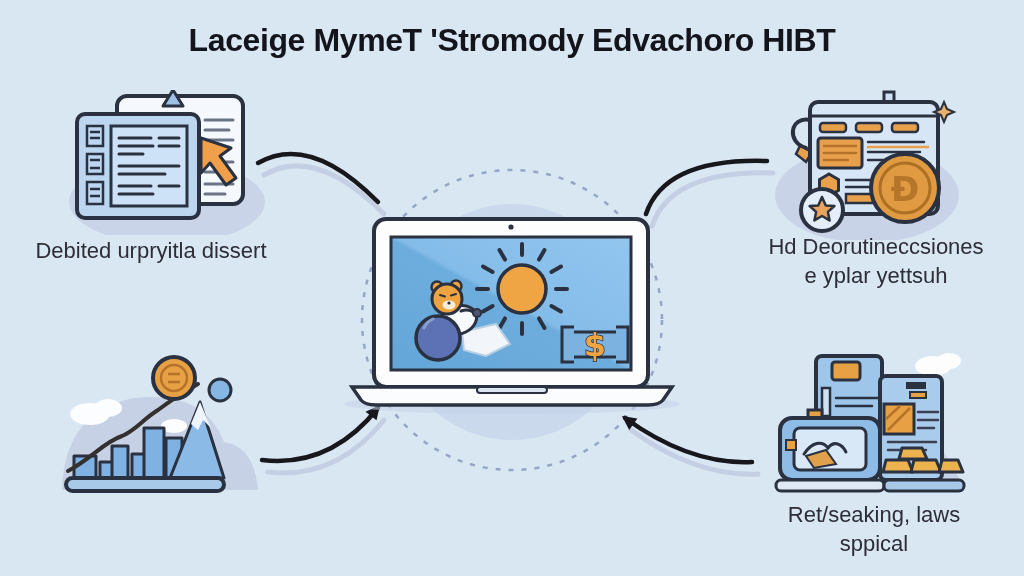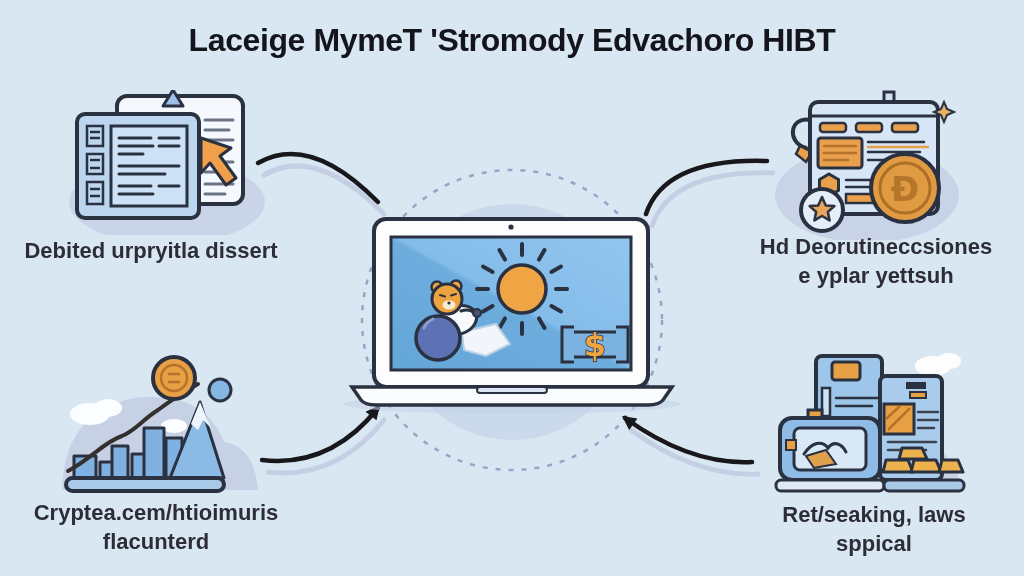--- a/index.html
+++ b/index.html
@@ -6,21 +6,21 @@
   .canvas{
     position:relative;width:1024px;height:576px;overflow:hidden;
     background:#d9e7f3;font-family:"Liberation Sans",sans-serif;
   }
   .title{
     position:absolute;top:22px;left:0;width:100%;text-align:center;
     font-size:32px;font-weight:800;letter-spacing:-0.4px;color:#14141c;
   }
   .caption{
     position:absolute;text-align:center;font-size:22px;line-height:1.32;
-    color:#2d2d37;font-family:"Liberation Sans",sans-serif;font-weight:bold;
+    color:#2d2d37;font-family:"Liberation Sans",sans-serif;
   }
   .cap-tl{left:0;   top:236px; width:302px;}
   .cap-tr{left:726px;top:232px; width:300px;}
   .cap-bl{left:0;   top:498px; width:312px;}
   .cap-br{left:722px;top:500px; width:304px;}
   .caption span{display:block;}
   .bg-svg{position:absolute;left:0;top:0;}
   .icon-svg{position:absolute;}
   .ic-tl{left:55px; top:90px;}
   .ic-tr{left:772px;top:90px;}
@@ -274,22 +274,18 @@
     <rect x="116" y="132" width="80" height="11" rx="5" fill="#a9c9e8" stroke="#2a3140" stroke-width="3"></rect>
   </svg>
 
   <div class="caption cap-tl">
     <span>Debited urpryitla dissert</span>
   </div>
   <div class="caption cap-tr">
     <span>Hd Deorutineccsiones</span>
     <span>e yplar yettsuh</span>
   </div>
-  <div class="caption cap-bl">
-    <span>Cryptea.cem/htioimuris</span>
-    <span>flacunterd</span>
-  </div>
   <div class="caption cap-br">
     <span>Ret/seaking, laws</span>
     <span>sppical</span>
   </div>
 
 </div>
 
 </body></html>

